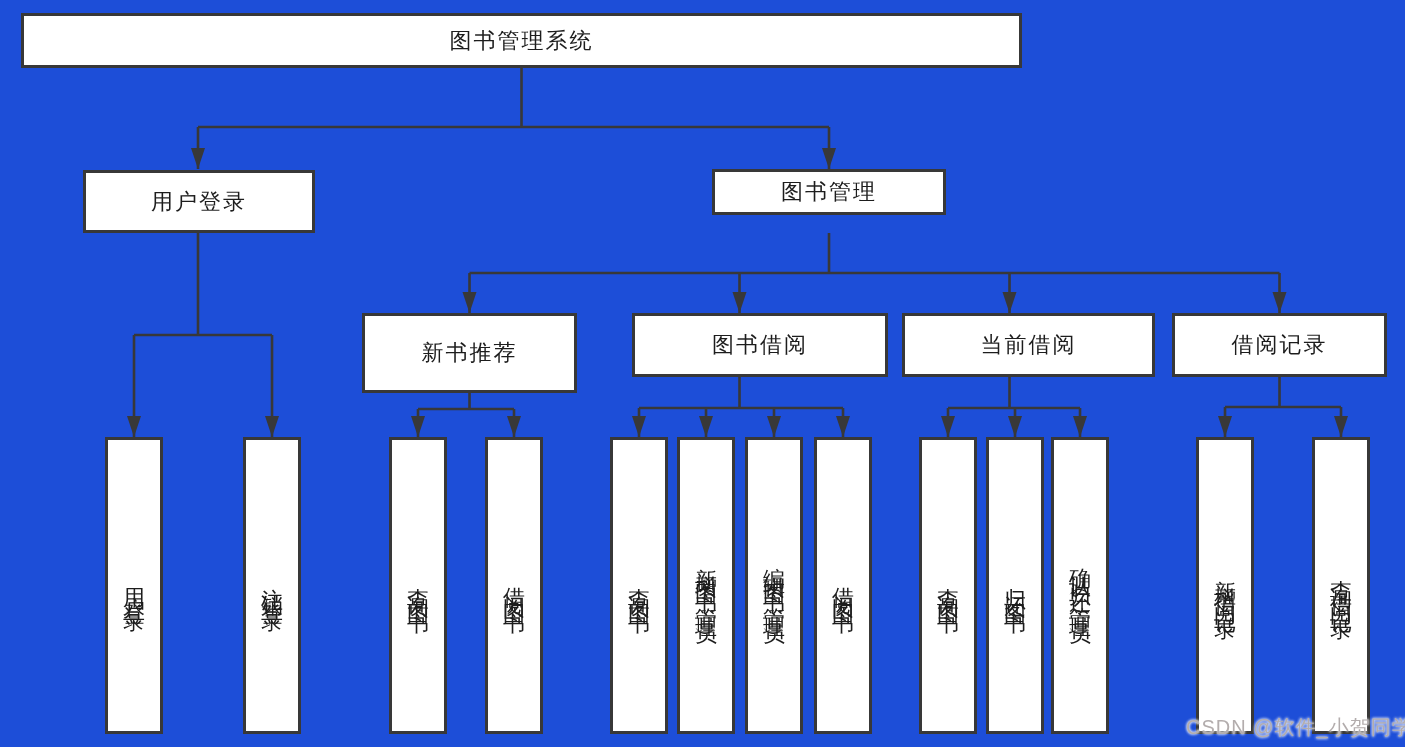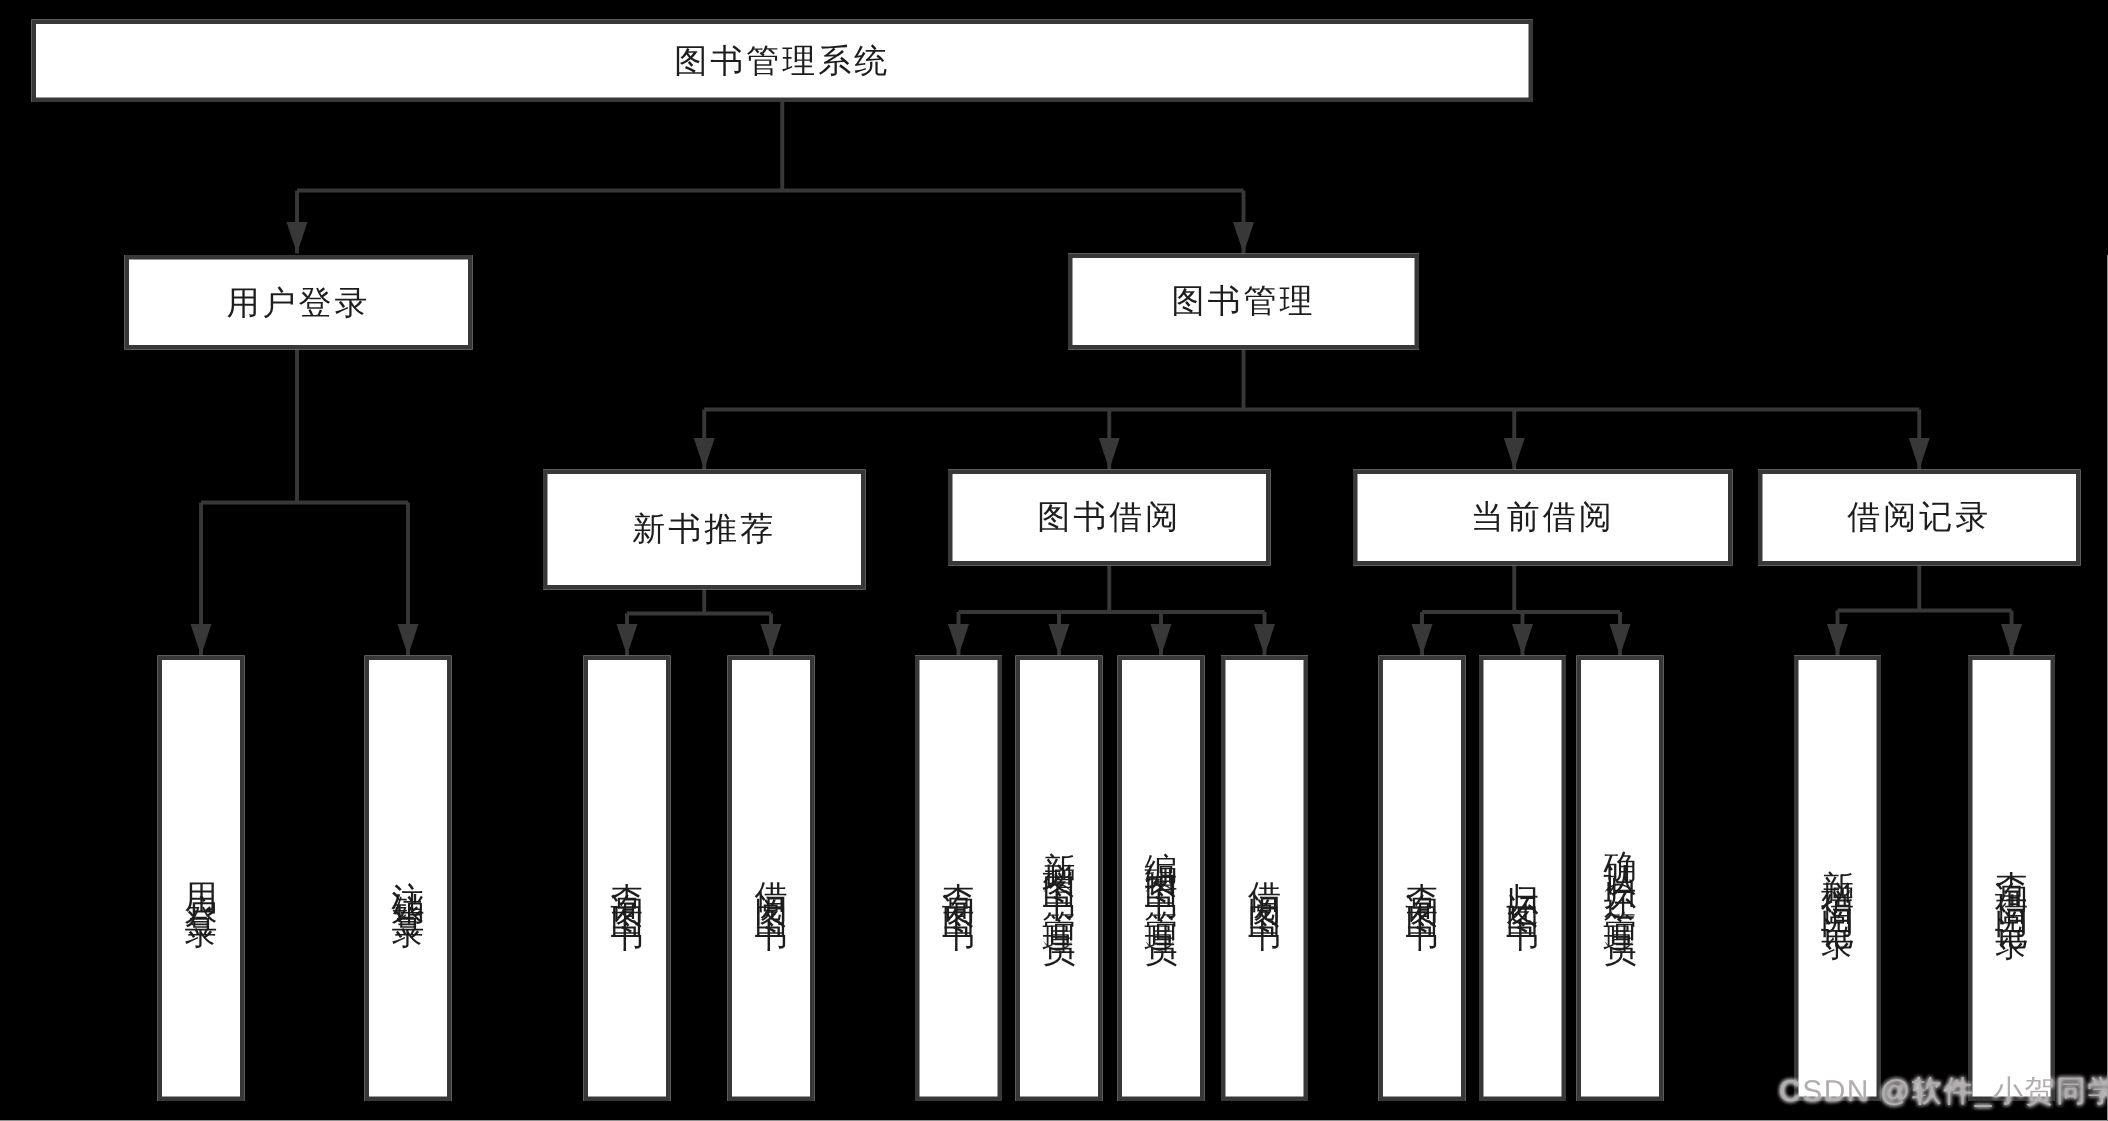--- a/index.html
+++ b/index.html
@@ -1,19 +1,19 @@
 <!DOCTYPE html>
 <html><head>
 <meta charset="utf-8">
 <style>
   html,body { margin:0; padding:0; background:#ffffff; }
   .stage {
     position:relative;
     width:1405px; height:747px;
-    background:#000000;
+    background:#1d4ed8;
     font-family:"Liberation Sans","DejaVu Sans",sans-serif;
     overflow:hidden;
   }
   .connectors {
     position:absolute; left:0; top:0;
     width:1405px; height:747px;
     pointer-events:none;
   }
   .connectors path { stroke:#383838; stroke-width:2.6; fill:none; }
   .connectors polygon { fill:#383838; stroke:none; }
@@ -83,24 +83,24 @@
     <polygon points="941,416 955,416 948,437"></polygon>
     <polygon points="1008,416 1022,416 1015,437"></polygon>
     <polygon points="1073,416 1087,416 1080,437"></polygon>
     <polygon points="1218,416 1232,416 1225,437"></polygon>
     <polygon points="1334,416 1348,416 1341,437"></polygon>
   </svg>
 
   <div class="node" style="left:21px; top:13px; width:1001px; height:55px;">图书管理系统</div>
 
   <div class="node" style="left:83px; top:170px; width:232px; height:63px;">用户登录</div>
-  <div class="node" style="left:712px; top:169px; width:234px; height:64px;">图书管理</div>
+  <div class="node" style="left:712px; top:169px; width:234px; height:46px;">图书管理</div>
 
   <div class="node" style="left:362px; top:313px; width:215px; height:80px;">新书推荐</div>
-  <div class="node" style="left:632px; top:313px; width:215px; height:64px;">图书借阅</div>
+  <div class="node" style="left:632px; top:313px; width:256px; height:64px;">图书借阅</div>
   <div class="node" style="left:902px; top:313px; width:253px; height:64px;">当前借阅</div>
   <div class="node" style="left:1172px; top:313px; width:215px; height:64px;">借阅记录</div>
 
   <div class="node vnode" style="left:105px; top:437px; width:58px; height:297px;">用户登录</div>
   <div class="node vnode" style="left:243px; top:437px; width:58px; height:297px;">注销登录</div>
 
   <div class="node vnode" style="left:389px; top:437px; width:58px; height:297px;">查询图书</div>
   <div class="node vnode" style="left:485px; top:437px; width:58px; height:297px;">借阅图书</div>
 
   <div class="node vnode" style="left:610px; top:437px; width:58px; height:297px;">查询图书</div>

